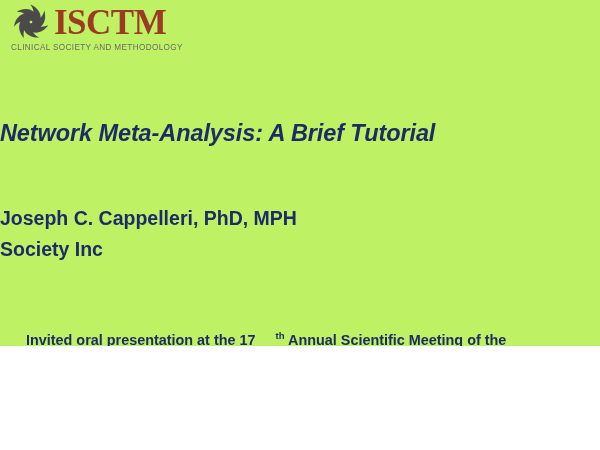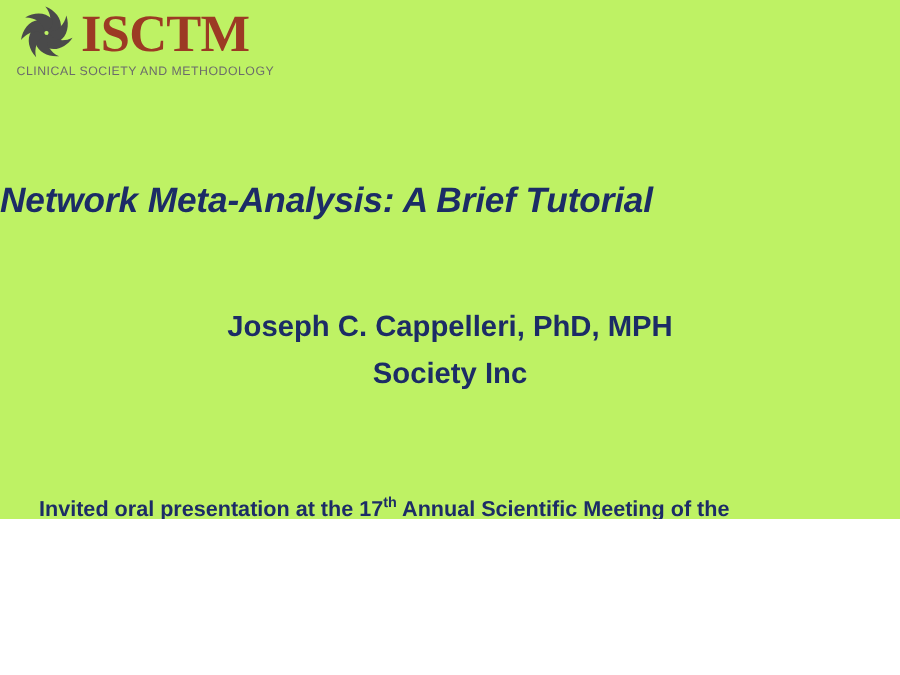--- a/index.html
+++ b/index.html
@@ -75,21 +75,20 @@
     letter-spacing: -0.1px;
     margin-top: 40px;
   }
 
   
   #author-block {
     position: absolute;
     left: 0;
     top: 203px;
     width: 600px;
-    text-align: center;
     color: #1c2c66;
     font-weight: bold;
     font-size: 19.5px;
     line-height: 31px;
   }
   #author-block .line { display: block; }
 
   
   #presentation-note {
     position: absolute;
@@ -104,20 +103,21 @@
     padding-left: 18px;
   }
   #presentation-note .first-line {
     display: block;
     margin-left: -18px;
   }
   #presentation-note sup {
     font-size: 9.6px;
     vertical-align: super;
     line-height: 0;
+    margin-left: 20px;
   }
 </style>
 </head>
 <body>
 
 <div id="slide">
 
   <div id="logo">
     <div id="logo-row">
       <svg id="logo-emblem" viewBox="0 0 100 100" aria-hidden="true">

